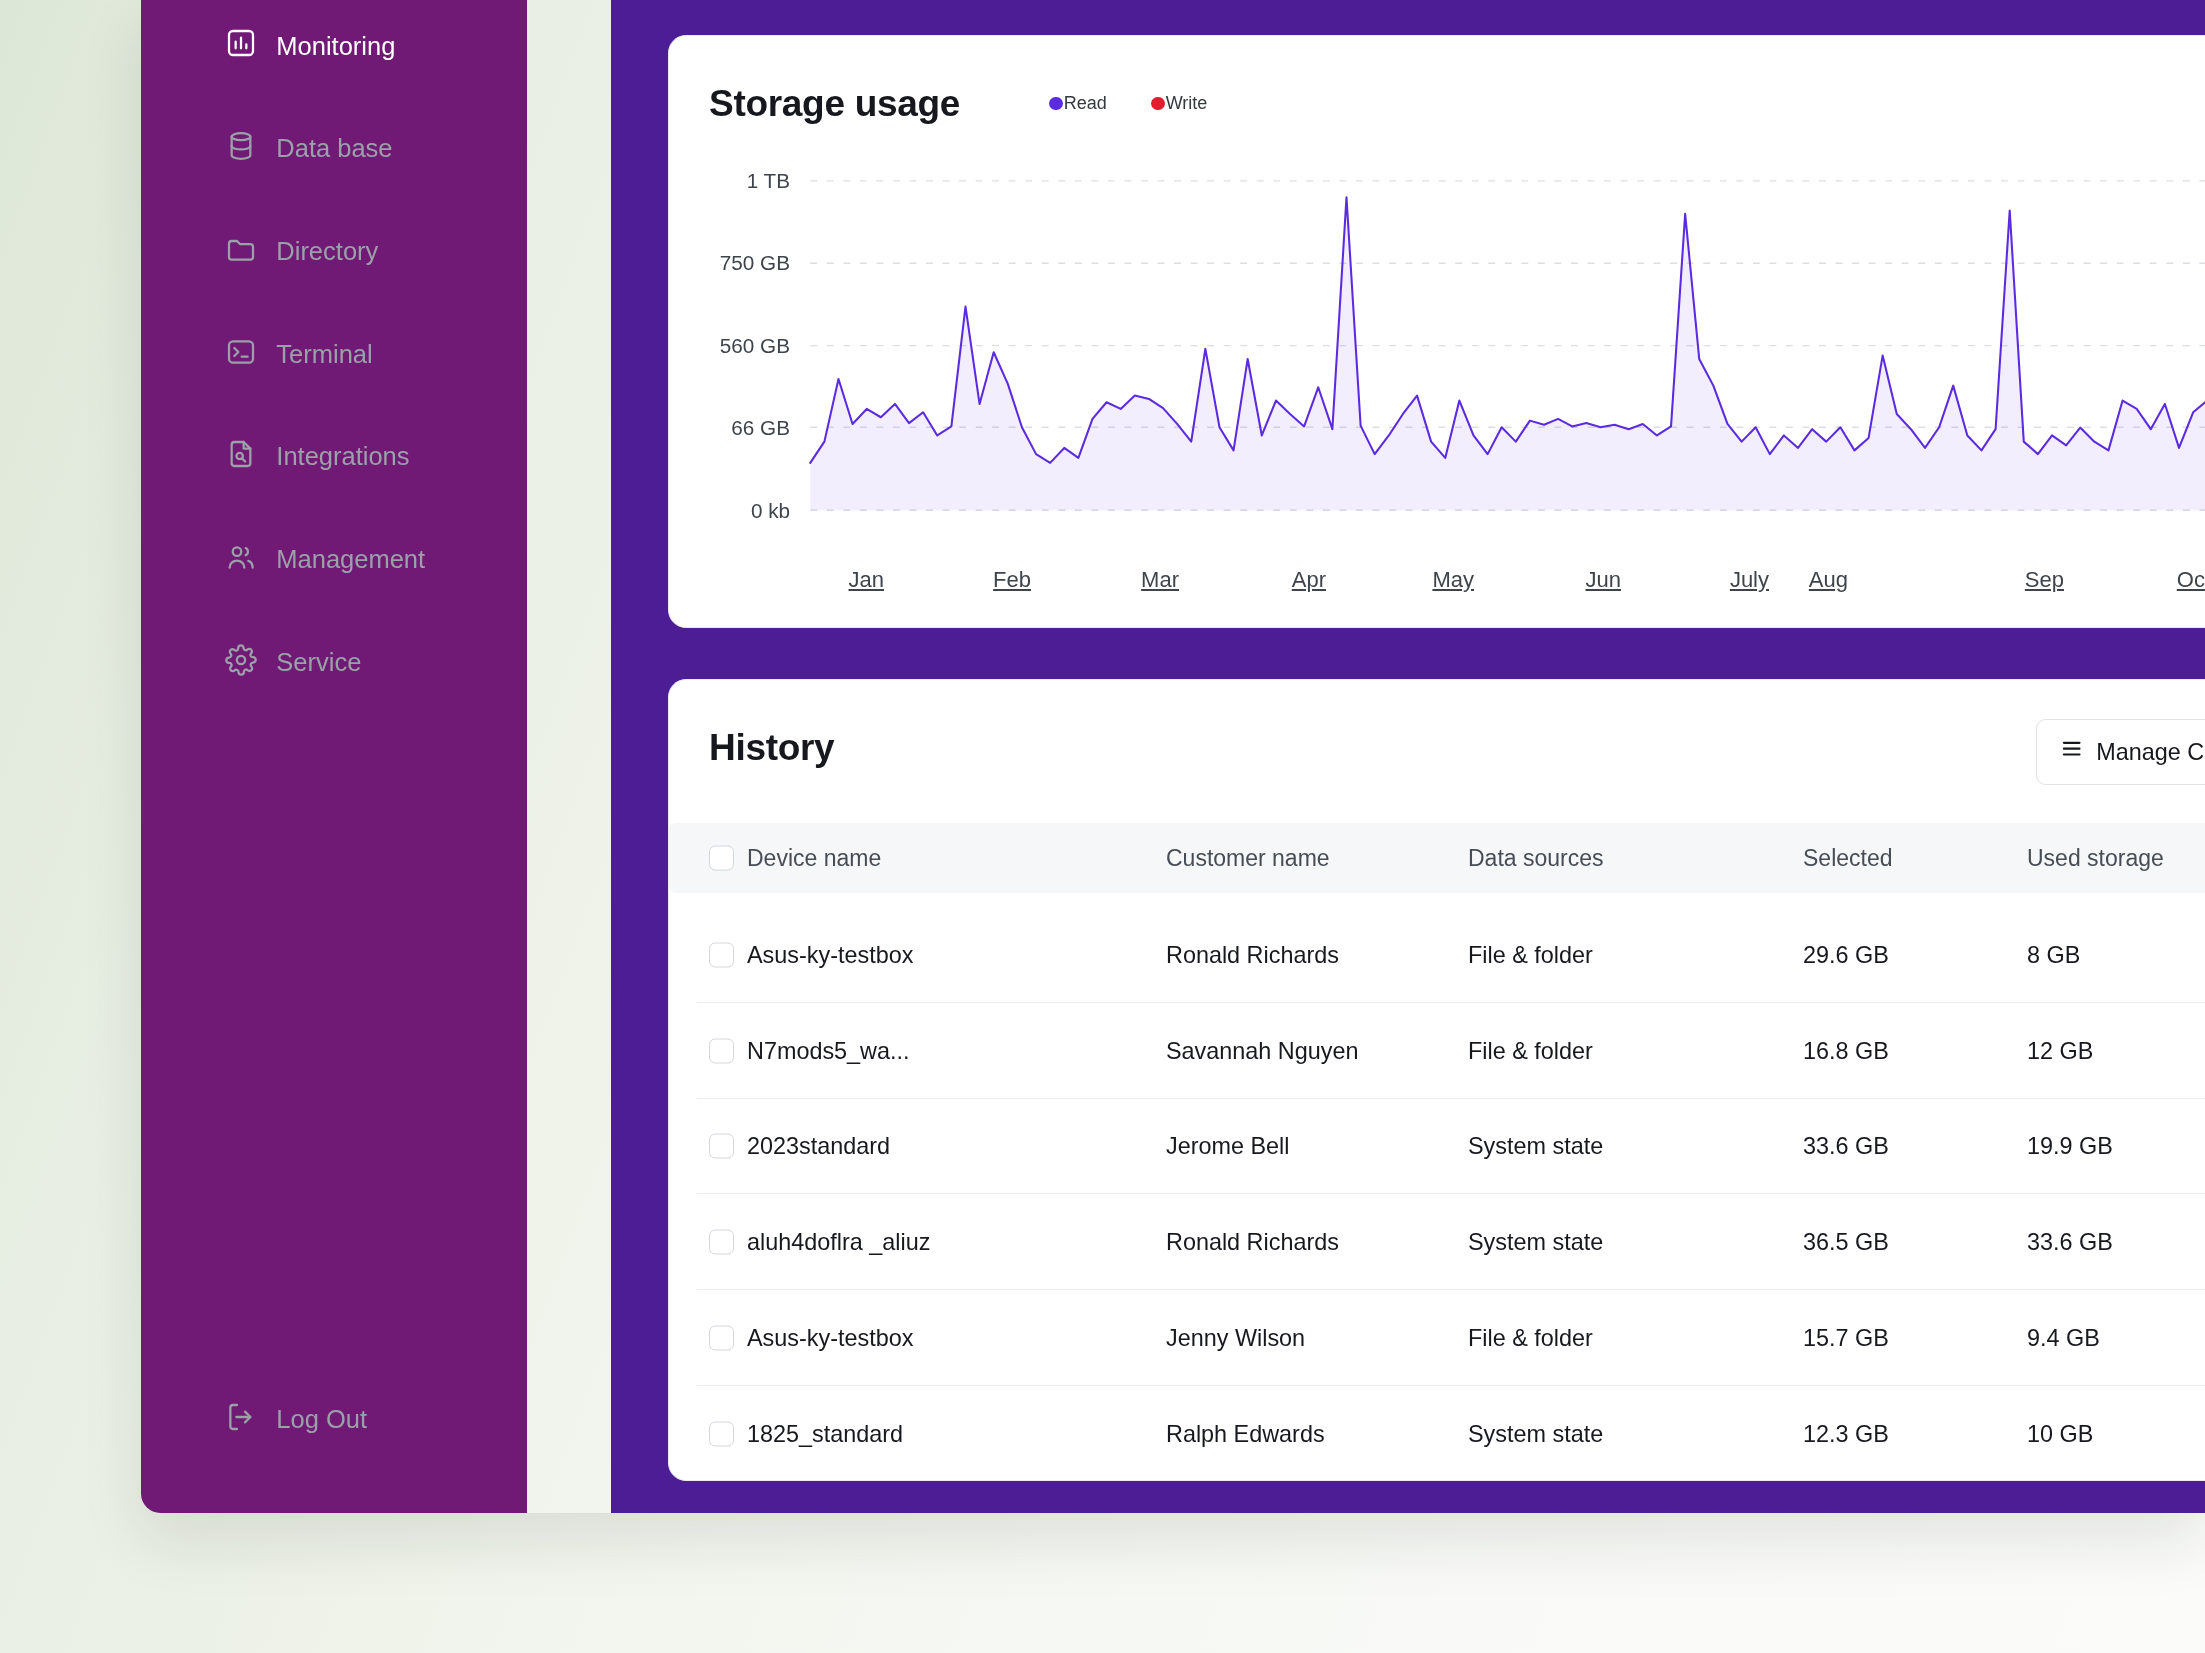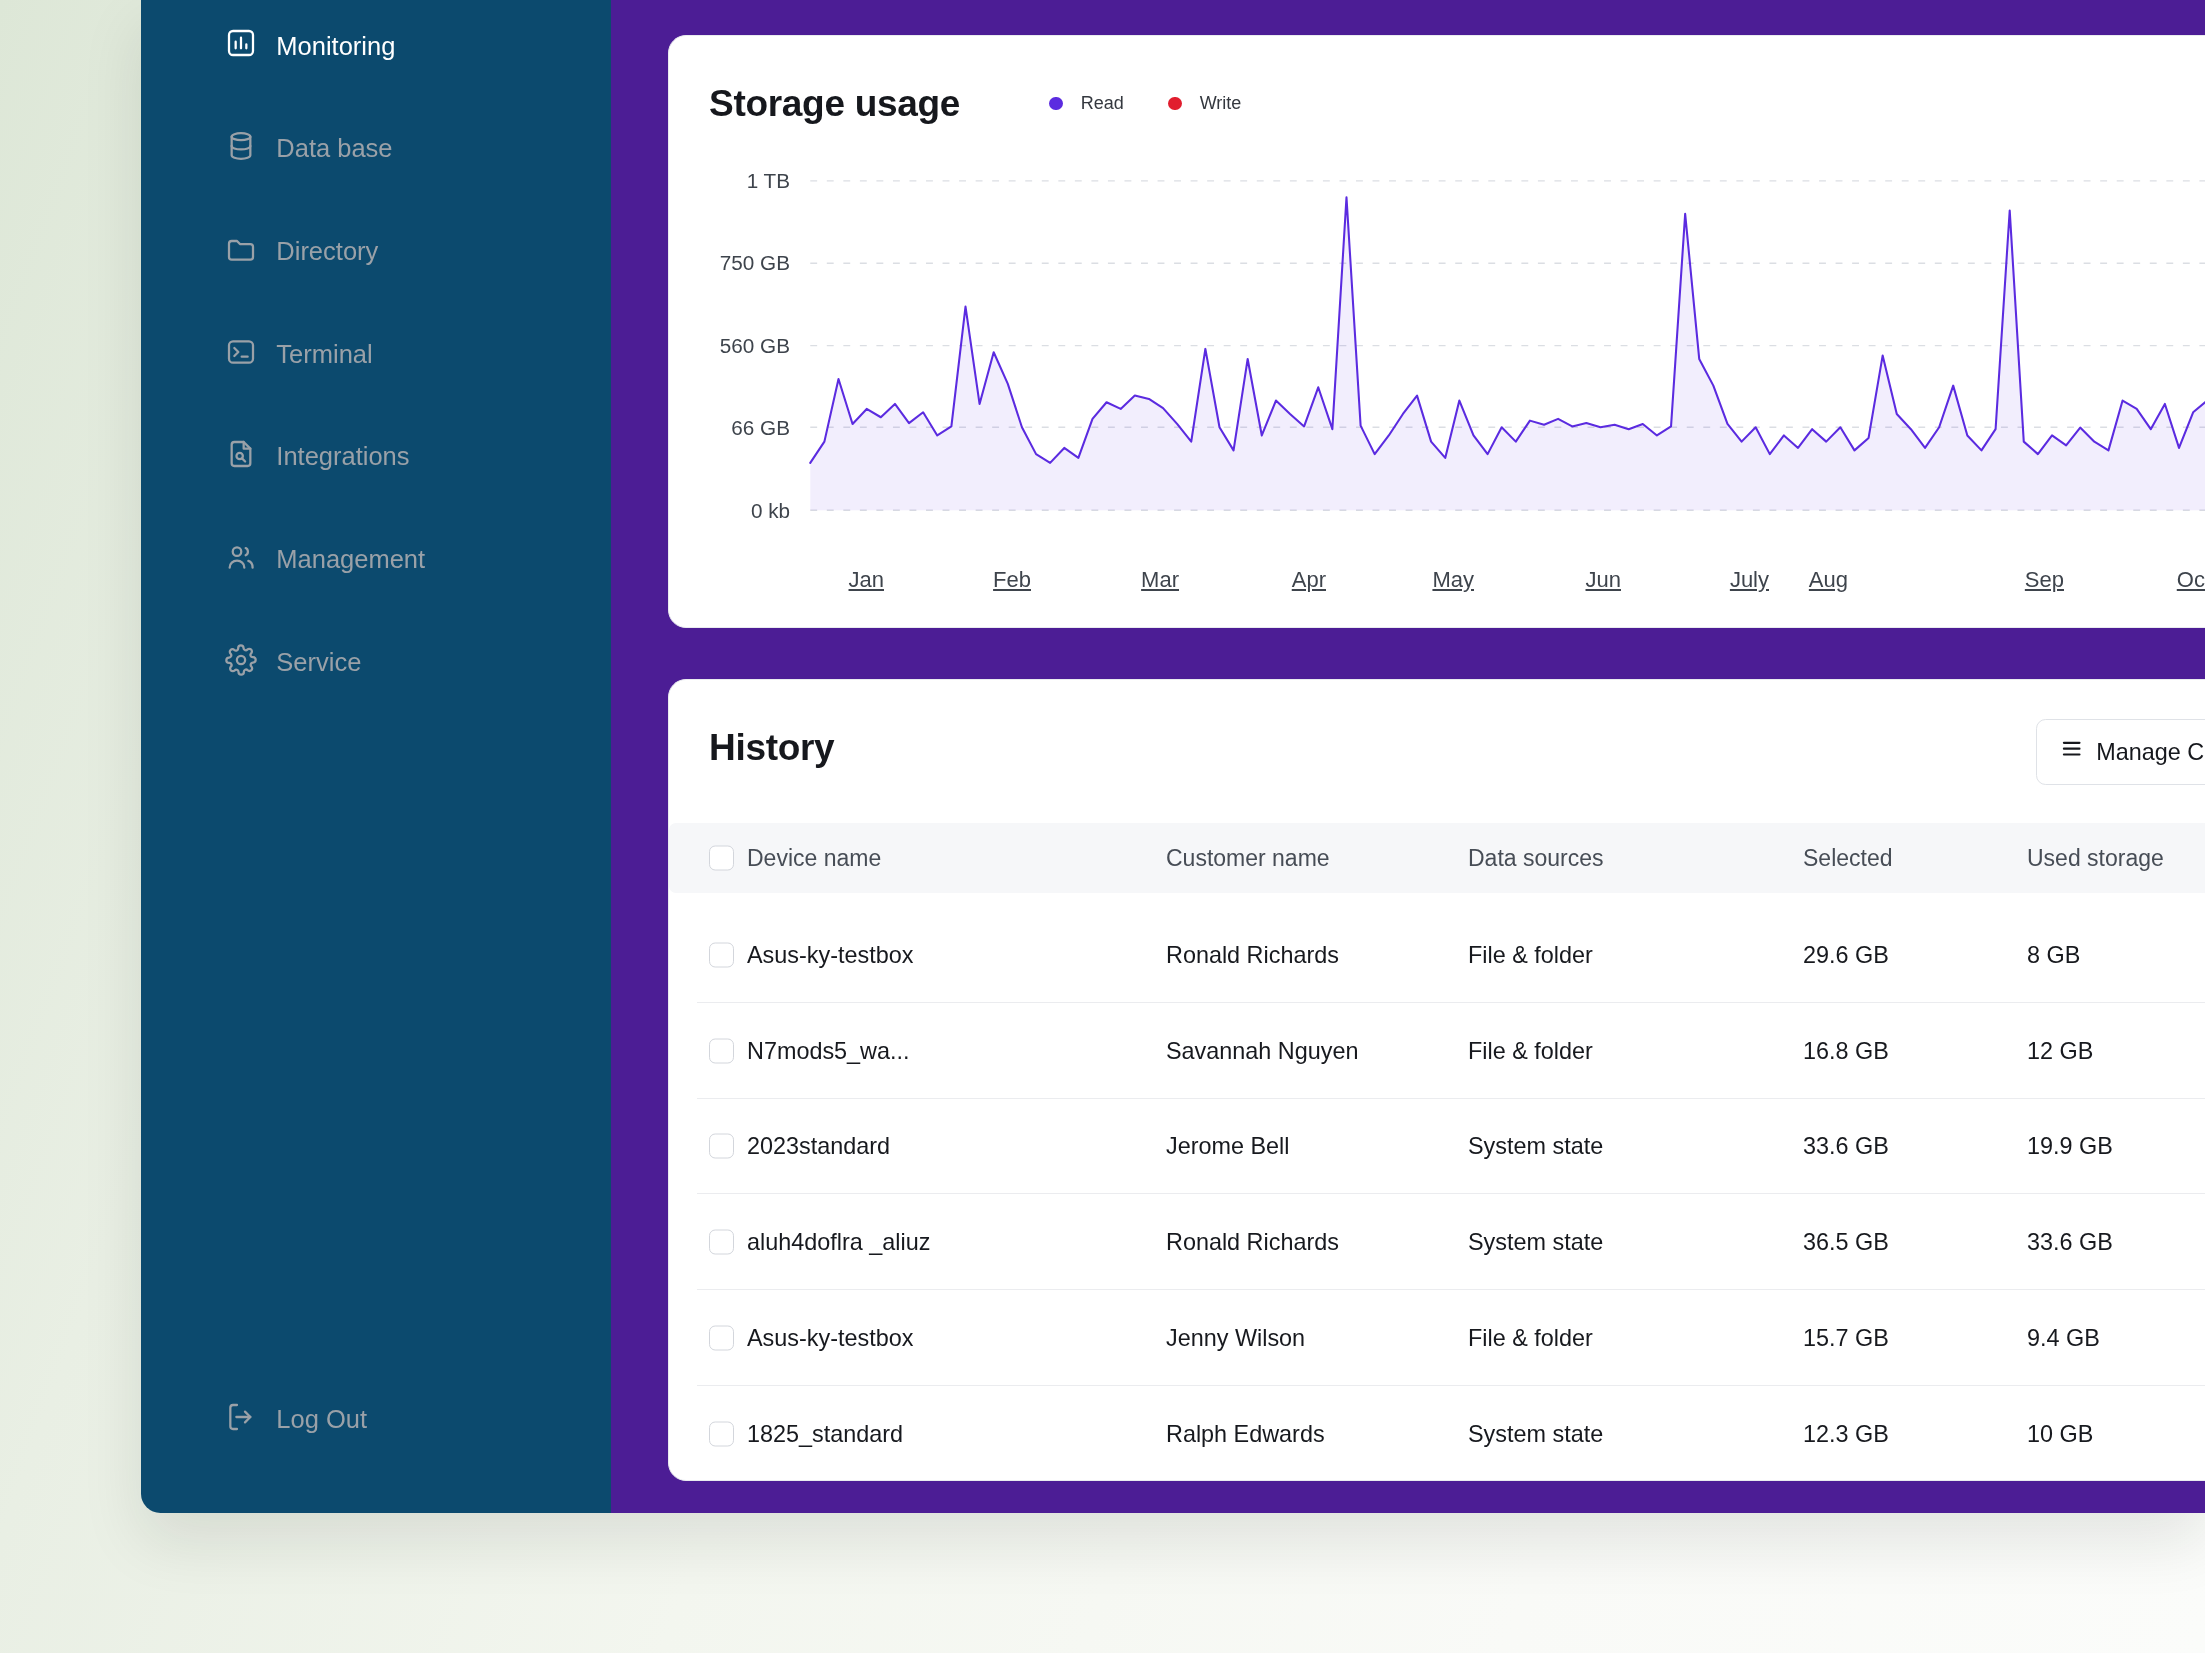--- a/index.html
+++ b/index.html
@@ -9,22 +9,22 @@
     background: linear-gradient(110deg, #dde7d7 0%, #e9efe4 20%, #f3f6ef 45%, #f9faf7 75%, #fbfcfa 100%);
     position:relative;
   }
   .app {
     position:absolute; left:141px; top:0; width:2065px; height:1513px;
     border-bottom-left-radius:19.3px; overflow:hidden;
     box-shadow:0 27.6px 62px rgba(20,30,20,0.10);
   }
   
   .sidebar {
-    position:absolute; left:0; top:0; width:470px; height:1513px;
-    background:#0c4a6e;
+    position:absolute; left:0; top:0; width:386px; height:1513px;
+    background:#701a75;
   }
   .nav-item {
     position:absolute; left:84px; height:69px; width:358px;
     display:flex; align-items:center; gap:19.3px;
     color:#9aa1a8; font-size:25.5px; cursor:pointer;
   }
   .nav-item.active { color:#ffffff; font-weight:500; }
   .nav-item svg { width:32px; height:32px; flex:0 0 32px; }
   
   .main {
@@ -36,21 +36,21 @@
     background:#ffffff; border:1.4px solid #e9ebef; border-radius:18px;
   }
   #storage-card { top:35px; height:593px; }
   #history-card { top:679px; height:802px; }
   .card-title {
     position:absolute; left:40px; top:47px;
     font-size:37px; font-weight:700; color:#16181d; letter-spacing:-0.3px;
   }
   
   .legend { position:absolute; left:380px; top:57px; display:flex; align-items:center; gap:44px; }
-  .legend-item { display:flex; align-items:center; gap:18px; }
+  .legend-item { display:flex; align-items:center; gap:1px; }
   .legend-dot { width:13.8px; height:13.8px; border-radius:50%; }
   .legend-label { font-size:18px; color:#34383f; }
   
   .ytick {
     position:absolute; left:0; width:121px; height:25px; line-height:25px;
     text-align:right; font-size:20.7px; color:#3e444c;
   }
   .xtick {
     position:absolute; top:531px; width:110px; height:25px; line-height:25px;
     text-align:right; font-size:22px; color:#3e444c;text-decoration:underline;

